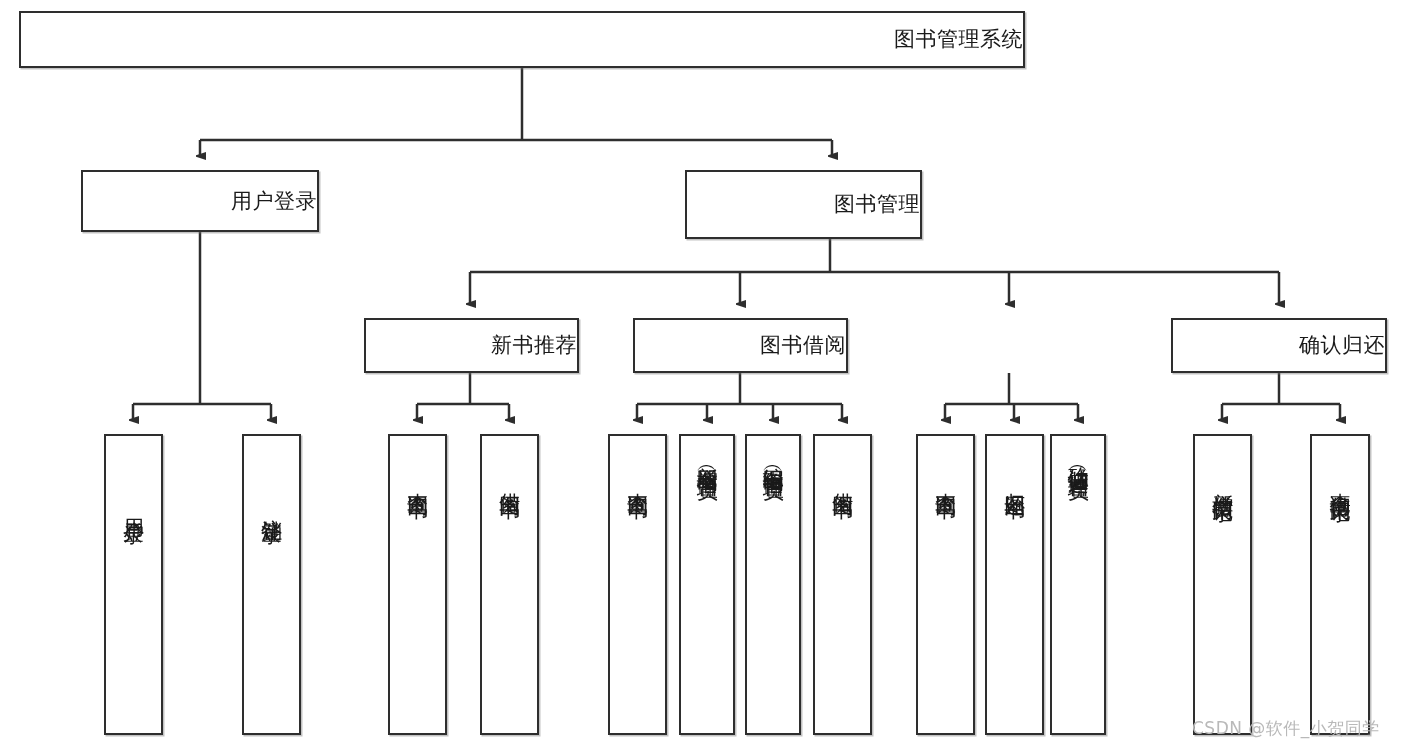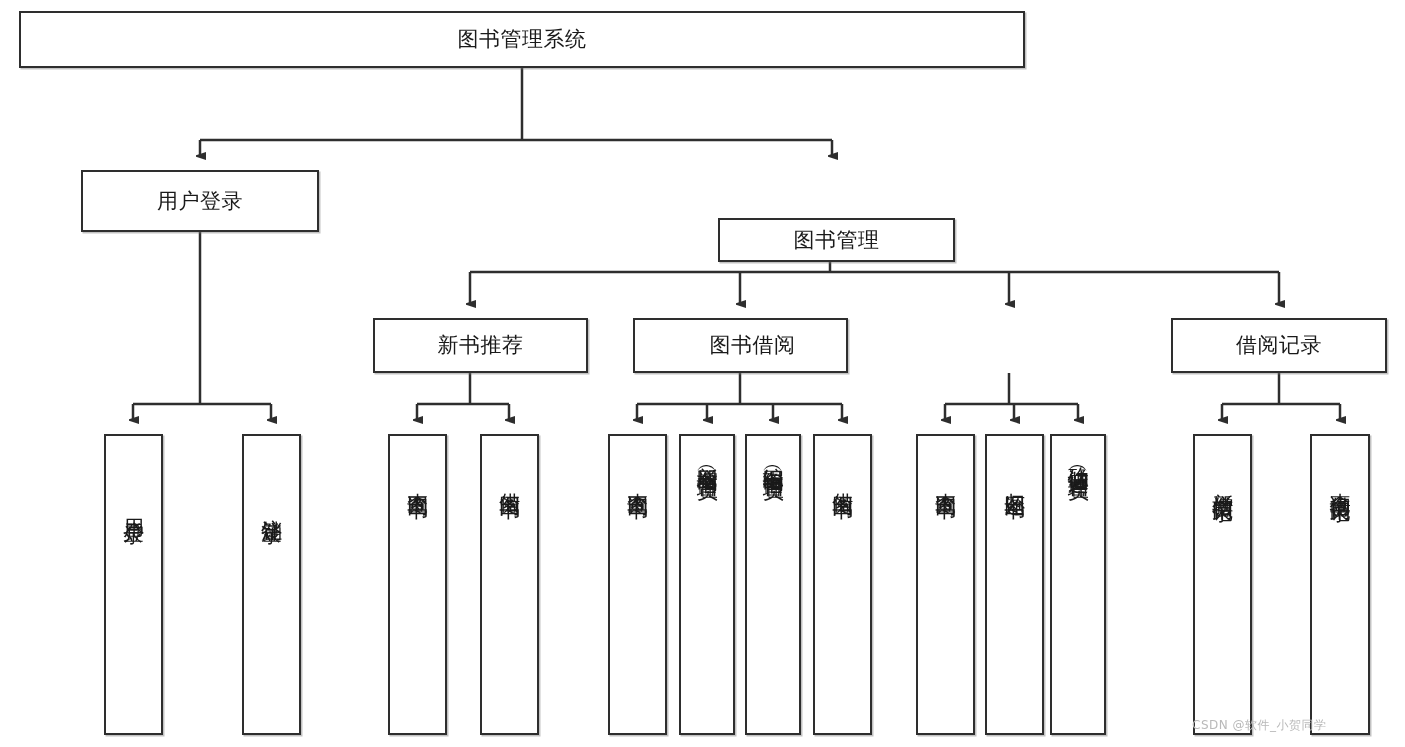--- a/index.html
+++ b/index.html
@@ -25,21 +25,21 @@
     height: 747px;
     pointer-events: none;
   }
   .node {
     position: absolute;
     box-sizing: border-box;
     background: #ffffff;
     border: 2.5px solid #2e2e2e;
     display: flex;
     align-items: center;
-    justify-content: center;
+    justify-content: flex-end;
     box-shadow: 1.5px 1.5px 0 rgba(120,120,120,0.45);
   }
   .node .label {
     color: #1a1a1a;
     font-size: 21px;
     line-height: 1.15;
     letter-spacing: 0.5px;
     white-space: nowrap;
     text-align: center;
   }
@@ -59,21 +59,21 @@
   }
   .node.vertical.mid .label {
     margin-top: 52px;
   }
   .node.vertical.mid2 .label {
     margin-top: 26px;
   }
   .watermark {
     position: absolute;
     color: #b9b9b9;
-    font-size: 12px;
+    font-size: 17px;
     white-space: nowrap;
     letter-spacing: 0.5px;
   }
 </style>
 </head>
 <body>
 
 <div id="canvas">
 
   <svg class="edges" viewBox="0 0 1405 747">
@@ -126,32 +126,32 @@
     </g>
   </svg>
 
   <div class="node" style="left:19px; top:11px; width:1006px; height:57px;">
     <span class="label">图书管理系统</span>
   </div>
 
   <div class="node" style="left:81px; top:170px; width:238px; height:62px;">
     <span class="label">用户登录</span>
   </div>
-  <div class="node" style="left:718px; top:170px; width:237px; height:44px;margin-top:48px;">
+  <div class="node" style="left:685px; top:170px; width:237px; height:69px;">
     <span class="label">图书管理</span>
   </div>
 
-  <div class="node" style="left:373px; top:318px; width:215px; height:55px;">
+  <div class="node" style="left:364px; top:318px; width:215px; height:55px;">
     <span class="label">新书推荐</span>
   </div>
   <div class="node" style="left:633px; top:318px; width:215px; height:55px;padding-left:24px;">
     <span class="label">图书借阅</span>
   </div>
   <div class="node" style="left:1171px; top:318px; width:216px; height:55px;">
-    <span class="label">借阅记录</span>
+    <span class="label">确认归还</span>
   </div>
 
   <div class="node vertical mid" style="left:104px; top:434px; width:59px; height:301px;">
     <span class="label">用户登录</span>
   </div>
   <div class="node vertical mid" style="left:242px; top:434px; width:59px; height:301px;">
     <span class="label">注销登录</span>
   </div>
   <div class="node vertical mid2" style="left:388px; top:434px; width:59px; height:301px;">
     <span class="label">查询图书</span>

